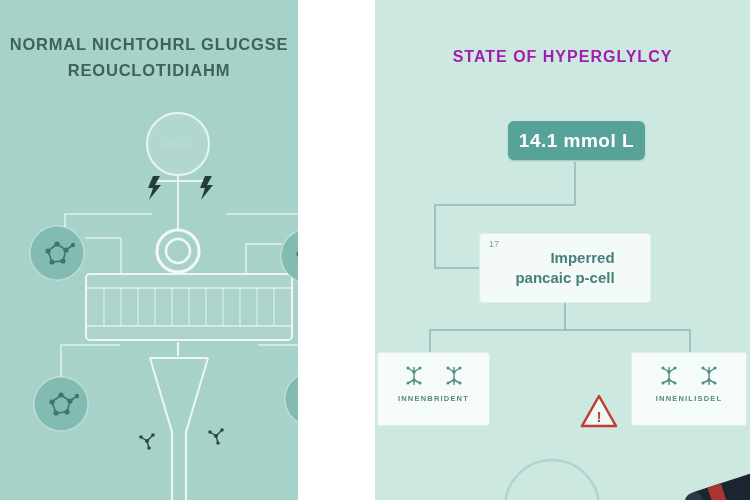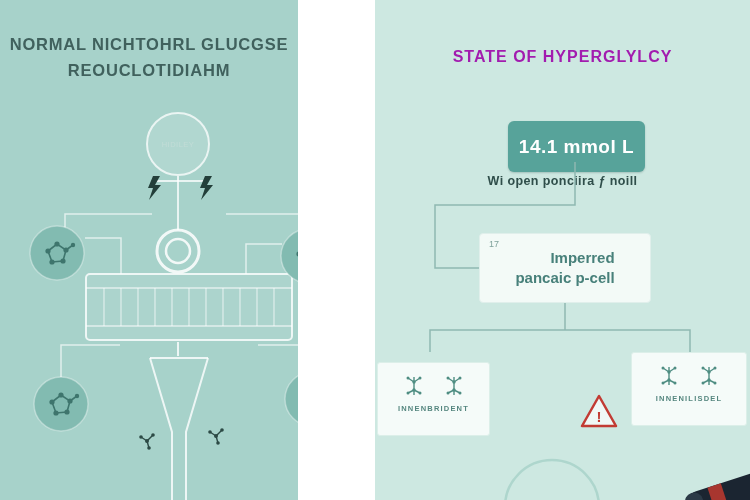--- a/index.html
+++ b/index.html
@@ -13,36 +13,36 @@
              background:rgba(255,255,255,0.88); z-index:6; }
 
   .l-title { position:absolute; top:32px; left:0; right:0; text-align:center;
              color:#40615d; font-weight:bold; font-size:16.5px; letter-spacing:0.8px;
              line-height:1.55; text-transform:uppercase; }
   .diagram-svg { position:absolute; left:0; top:0; }
 
   .r-title { position:absolute; top:48px; left:0; right:0; text-align:center;
              color:#a21caf; font-weight:bold; font-size:16px; letter-spacing:1px;
              text-transform:uppercase; }
-  .badge { position:absolute; left:133px; top:121px; width:137px; height:51px;
+  .badge { position:absolute; left:133px; top:121px; width:137px; height:39px;
            background:#57a39a; border-radius:6px; display:flex; align-items:center;
            justify-content:center; color:#ffffff; font-weight:bold; font-size:19px;
            letter-spacing:0.5px; box-shadow:0 1px 2px rgba(40,80,75,0.25); }
   .subtitle { position:absolute; top:174px; left:0; right:0; text-align:center;
               color:#2f4e4a; font-size:12.5px; font-weight:600; letter-spacing:0.4px; }
   .card { position:absolute; left:104px; top:233px; width:172px; height:70px;
           background:#f3faf7; border:1px solid #e0efeb; border-radius:4px;
           display:flex; flex-direction:column; align-items:center; justify-content:center; }
   .card-number { position:absolute; left:9px; top:5px; font-size:9px; color:#7fa29c;text-align:center; }
   .card-text { color:#47807a; font-weight:bold; font-size:15px; line-height:1.35;
                text-align:right; }
   .mol-box { position:absolute; top:352px; height:74px; background:#f5fbf9;
              border:1px solid #dcefe9; border-radius:3px; display:flex;
              flex-direction:column; align-items:center; }
-  .mol-box-left  { left:2px;  width:113px;margin-top:10px; }
+  .mol-box-left  { left:2px;  width:113px; }
   .mol-box-right { left:256px; width:116px; }
   .box-icons { display:flex; gap:14px; margin-top:10px; }
   .box-label { margin-top:5px; font-size:7.5px; font-weight:bold; letter-spacing:1.2px;
                color:#55867f; text-align:center; text-transform:uppercase; }
 </style>
 </head>
 <body>
 
 <div class="canvas">
 
@@ -171,21 +171,20 @@
       </g>
     </svg>
   </div>
 
   <div class="panel panel-right">
 
     <div class="r-title">STATE OF HYPERGLYLCY</div>
 
     <div class="badge">14.1 mmol L</div>
 
-    <div class="subtitle">Wi open ponciira ƒ noill</div>
 
     <svg class="diagram-svg" width="375" height="500" viewBox="0 0 375 500">
 
       <g stroke="#8fb8b1" stroke-width="1.5" fill="none">
         <path d="M200,162 L200,205 L60,205 L60,268 L104,268"></path>
         <path d="M190,303 L190,330"></path>
         <path d="M55,352 L55,330 L315,330 L315,352"></path>
       </g>
 
       <g>

